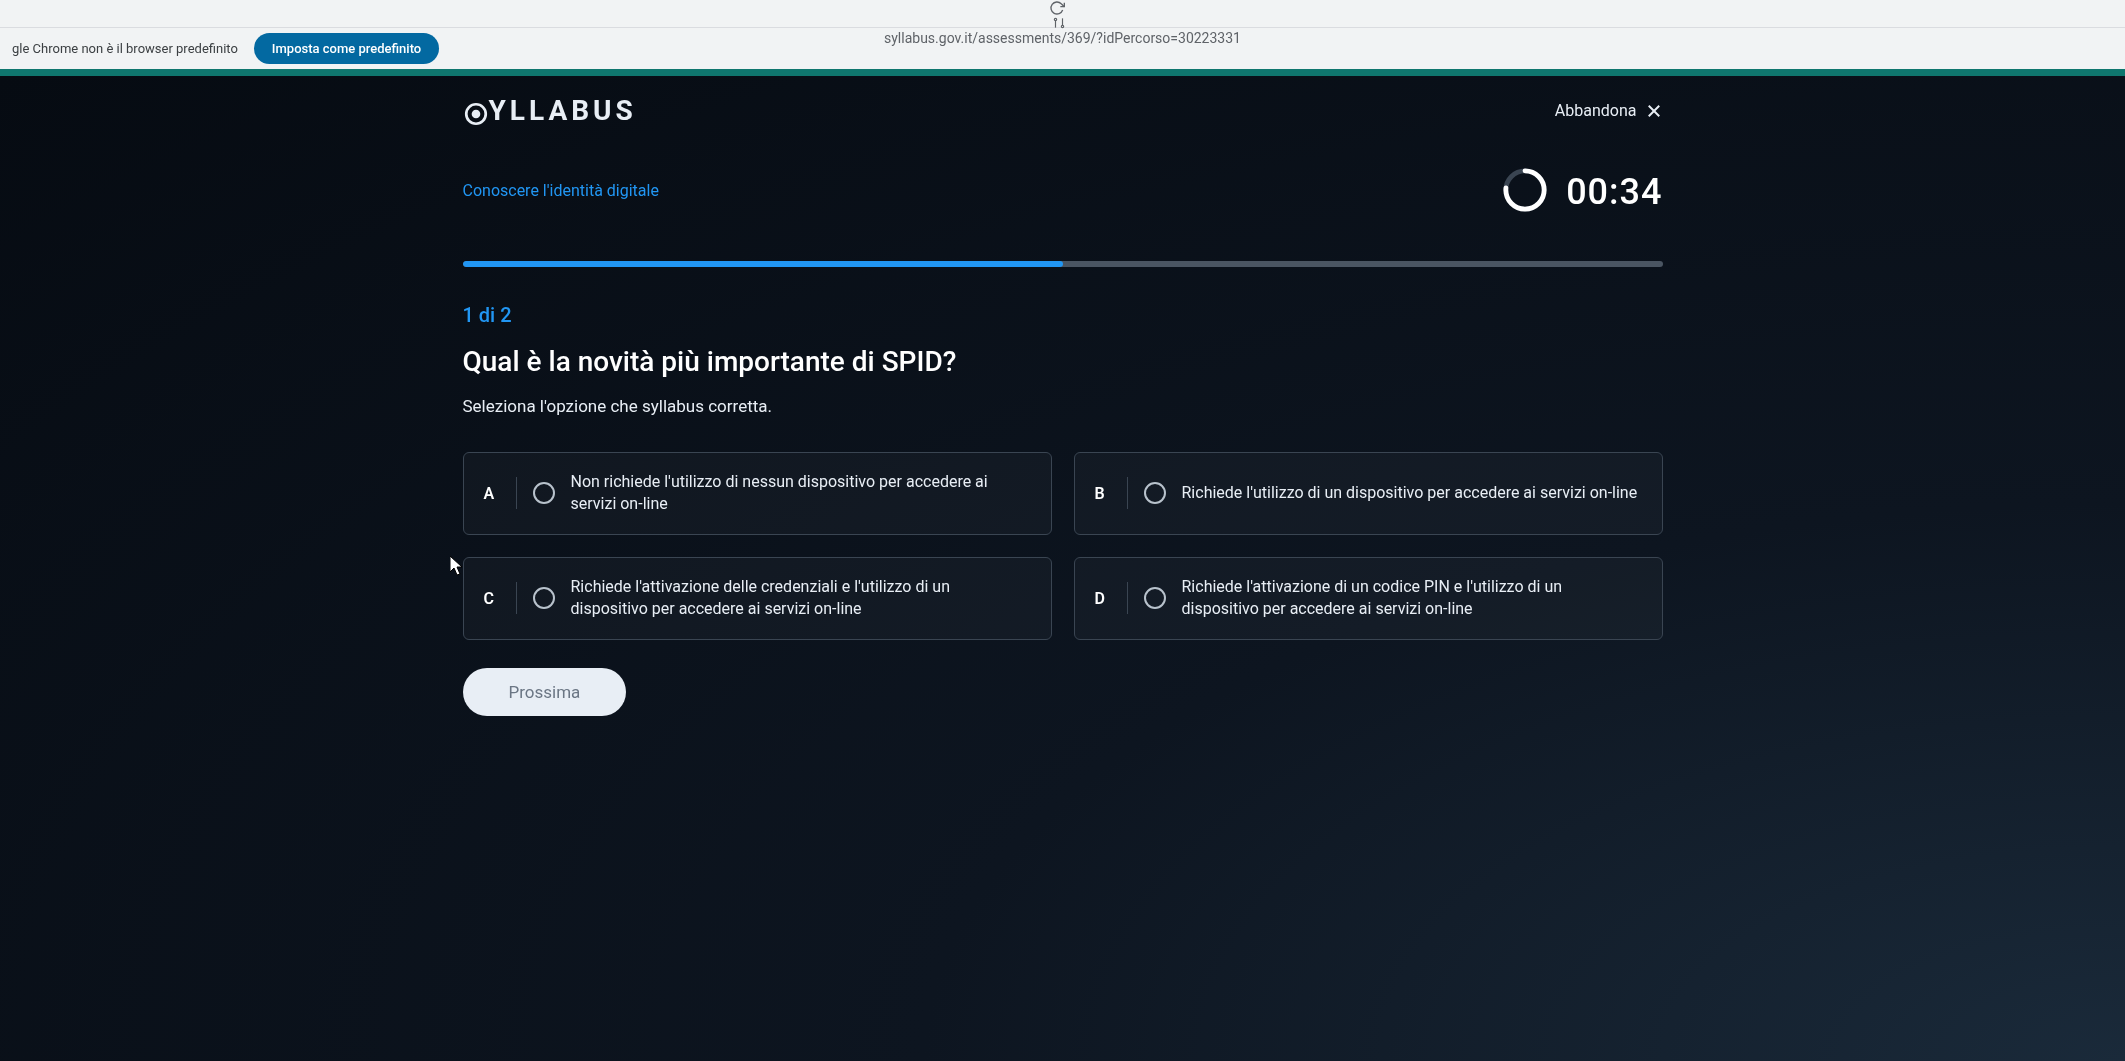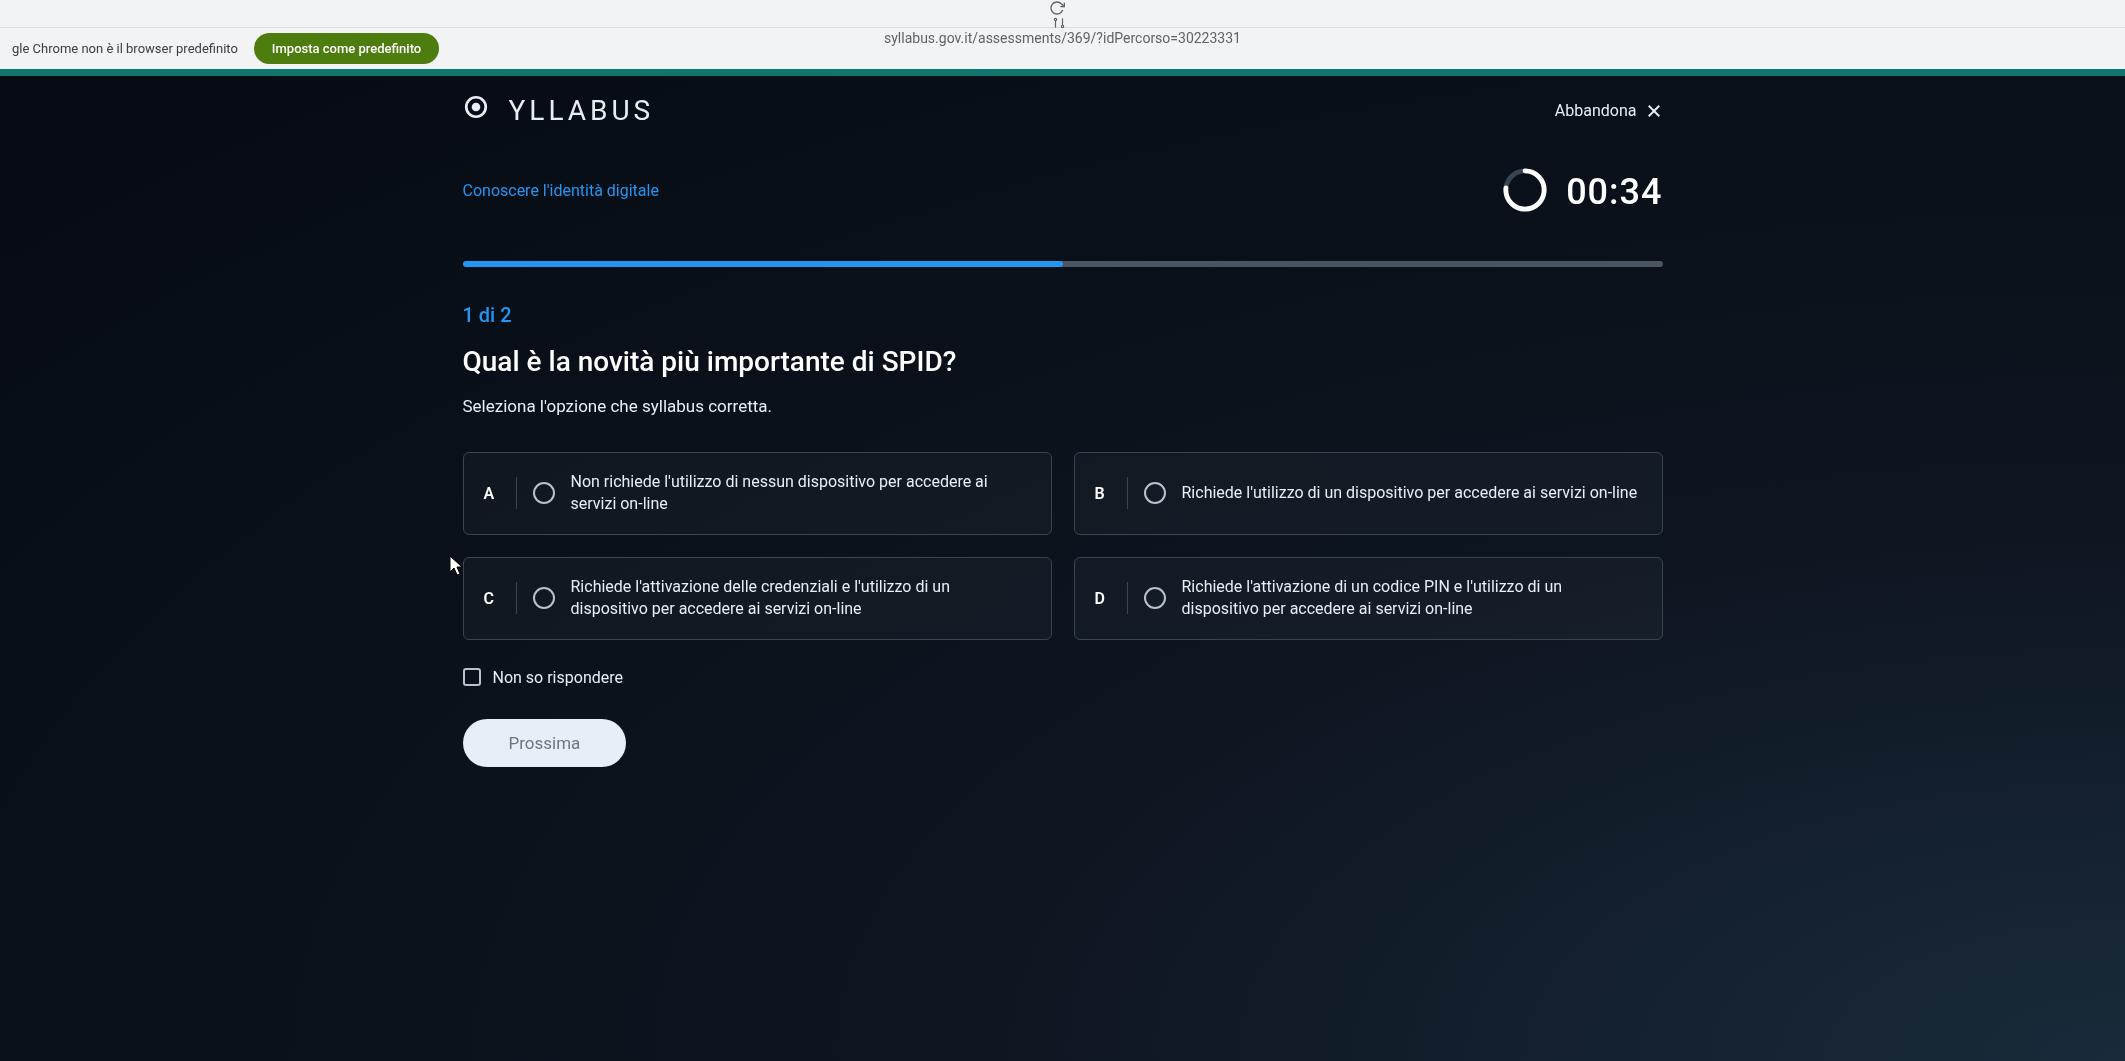--- a/index.html
+++ b/index.html
@@ -54,21 +54,21 @@
       align-items: center;
       padding: 0 12px;
       border-bottom: 7px solid #0f766e;
       gap: 16px;
     }
     .banner-text {
       color: #3c4043;
       font-size: 13px;
     }
     .banner-btn {
-      background: #4d7c0f;
+      background: #0369a1;
       color: #fff;
       border: none;
       border-radius: 18px;
       padding: 8px 18px;
       font-size: 13px;
       font-weight: 500;
       cursor: pointer;
     }
     
     .app {
@@ -85,25 +85,25 @@
     
     .top-row {
       display: flex;
       justify-content: space-between;
       align-items: center;
       margin-bottom: 40px;
     }
     .logo {
       color: #e8eef5;
       font-size: 28px;
-      font-weight: 400;
+      font-weight: 700;
       letter-spacing: 4px;
       display: flex;
-      align-items: flex-start;
-      gap: 20px;
+      align-items: flex-end;
+      gap: 0;
     }
     .logo svg {
       width: 26px;
       height: 26px;
     }
     .abandon {
       color: #e8eef5;
       font-size: 16px;
       display: flex;
       align-items: center;
@@ -348,24 +348,20 @@
         <span class="opt-text">Richiede l'attivazione delle credenziali e l'utilizzo di un dispositivo per accedere ai servizi on-line</span>
       </div>
       <div class="option">
         <span class="opt-letter">D</span>
         <span class="opt-divider"></span>
         <span class="radio"></span>
         <span class="opt-text">Richiede l'attivazione di un codice PIN e l'utilizzo di un dispositivo per accedere ai servizi on-line</span>
       </div>
     </div>
 
-    <div class="dont-know">
-      <span class="checkbox"></span>
-      <span class="dont-know-label">Non so rispondere</span>
-    </div>
 
     <div class="next-row">
       <button class="next-btn">Prossima</button>
     </div>
 
   </div>
 
   <svg class="cursor" width="16" height="20" viewBox="0 0 16 20">
     <path d="M0 0 L0 16 L4 12 L7 19 L10 18 L7 11 L12 11 Z" fill="#fff" stroke="#000" stroke-width="1"></path>
   </svg>

